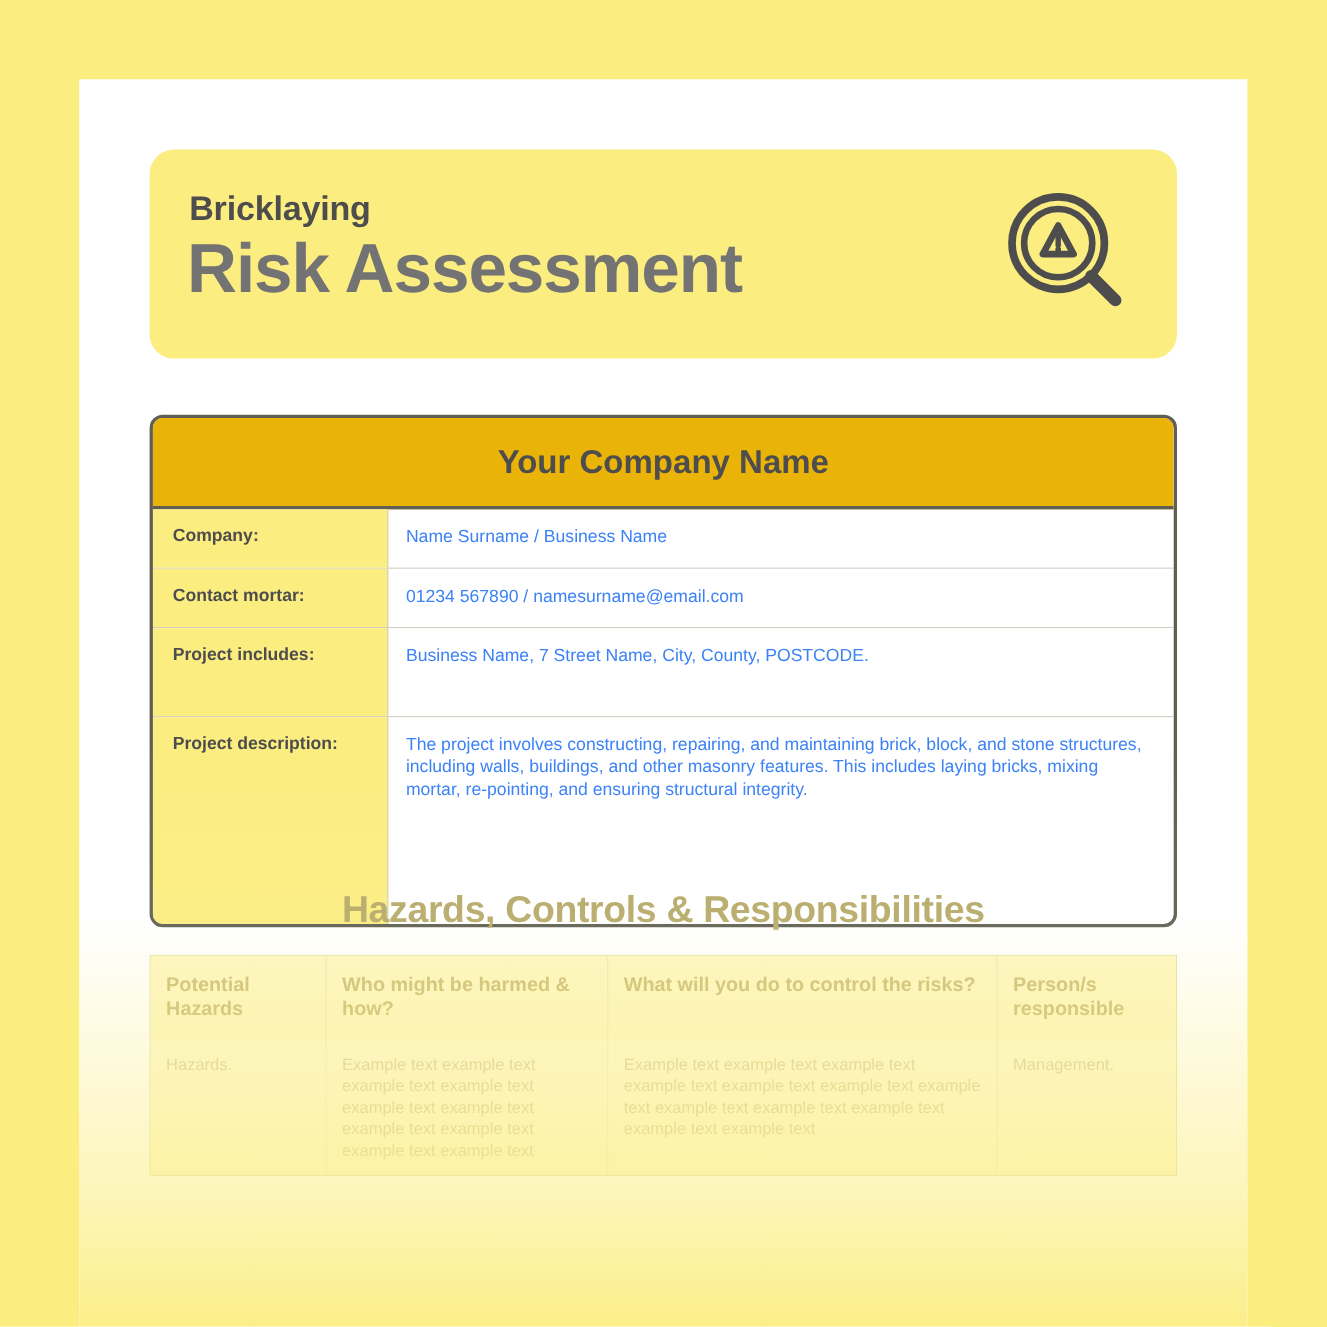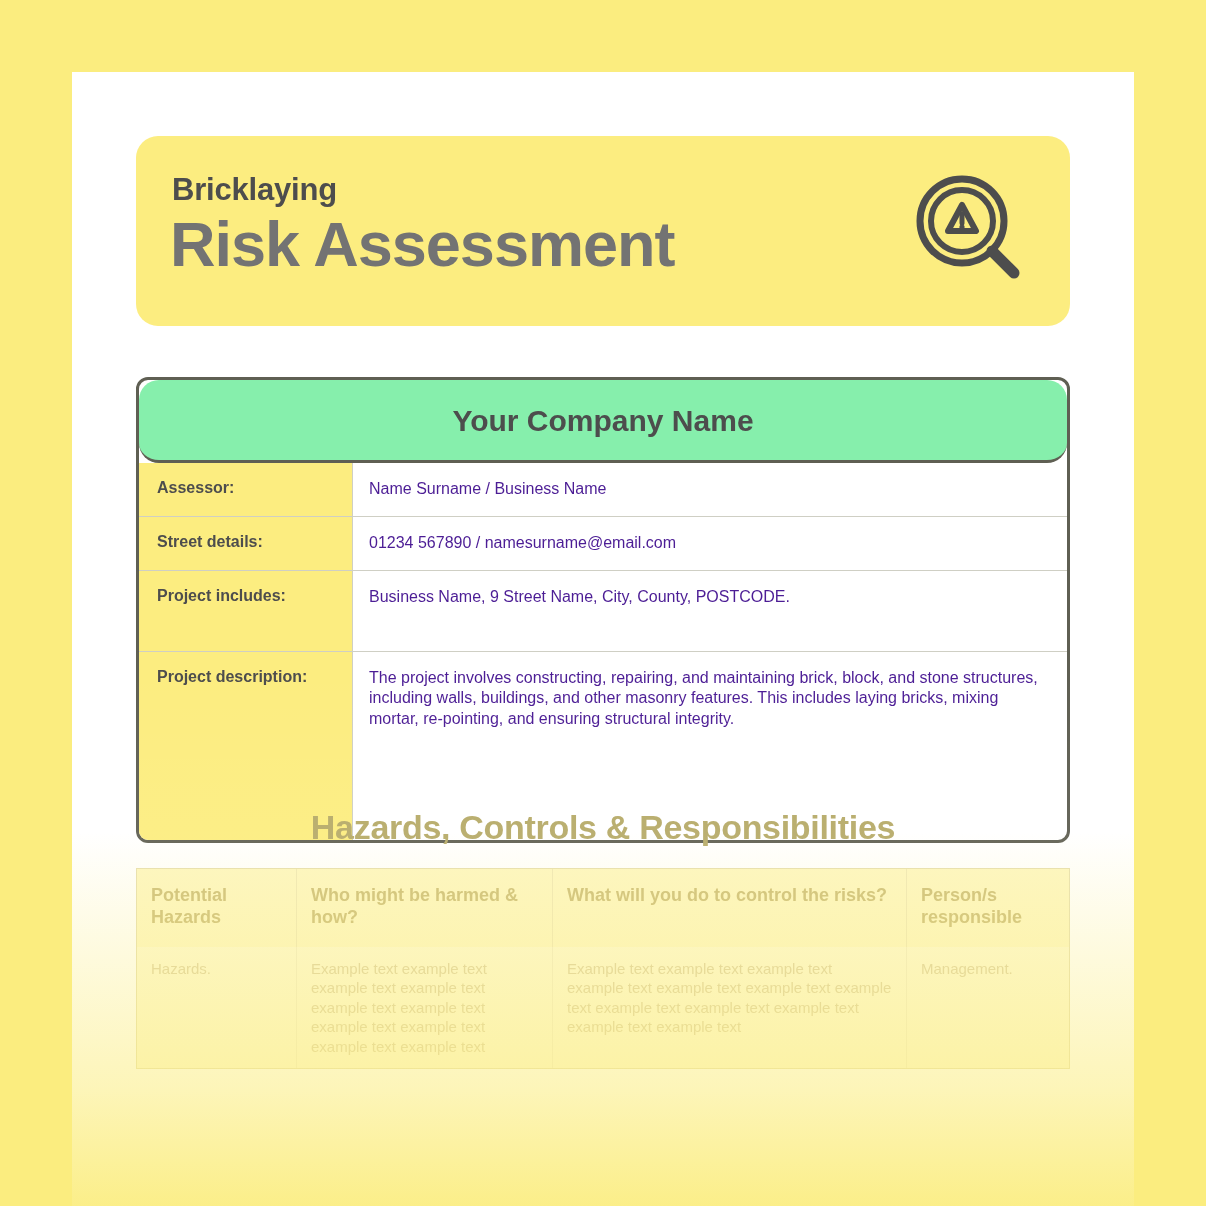--- a/index.html
+++ b/index.html
@@ -75,22 +75,21 @@
     overflow: hidden;
     background: #ffffff;
   }
   .company-name {
     text-align: center;
     font-size: 30px;
     font-weight: bold;
     color: #4d4d4d;
     padding: 24px 10px 22px;
     border-bottom: 3px solid #5f5f53;
-    background: #86efac;
-    border-radius: 20px;
+    background: #eab308;
   }
   .info-row {
     display: flex;
     border-bottom: 1px solid #cfcfc4;
   }
   .info-row:last-child {
     border-bottom: none;
   }
   .info-label {
     width: 214px;
@@ -99,21 +98,21 @@
     color: #4d4d4d;
     font-weight: bold;
     font-size: 16px;
     padding: 16px 0 16px 18px;
     box-sizing: border-box;
     border-right: 1px solid #cfcfc4;
   }
   .info-value {
     flex: 1 1 auto;
     font-size: 16px;
-    color: #4c1d95;
+    color: #3b82f6;
     padding: 16px 18px 16px 16px;
     box-sizing: border-box;
     line-height: 1.3;
   }
   .row-address .info-label { padding-bottom: 46px; }
   .row-desc .info-label { padding-bottom: 110px; }
   .row-desc .info-value { padding-bottom: 110px; }
 
   
   .hazards-heading {
@@ -196,32 +195,32 @@
         <circle cx="54" cy="58" r="2.6" fill="#4d4d4d"></circle>
         <line x1="84" y1="82" x2="106" y2="104" stroke="#4d4d4d" stroke-width="11" stroke-linecap="round"></line>
       </svg>
     </div>
   </div>
 
   <div class="info-table">
     <div class="company-name">Your Company Name</div>
 
     <div class="info-row">
-      <div class="info-label">Assessor:</div>
+      <div class="info-label">Company:</div>
       <div class="info-value">Name Surname / Business Name</div>
     </div>
 
     <div class="info-row">
-      <div class="info-label">Street details:</div>
+      <div class="info-label">Contact mortar:</div>
       <div class="info-value">01234 567890 / namesurname@email.com</div>
     </div>
 
     <div class="info-row row-address">
       <div class="info-label">Project includes:</div>
-      <div class="info-value">Business Name, 9 Street Name, City, County, POSTCODE.</div>
+      <div class="info-value">Business Name, 7 Street Name, City, County, POSTCODE.</div>
     </div>
 
     <div class="info-row row-desc">
       <div class="info-label">Project description:</div>
       <div class="info-value">The project involves constructing, repairing, and maintaining brick, block, and stone structures, including walls, buildings, and other masonry features. This includes laying bricks, mixing mortar, re-pointing, and ensuring structural integrity.</div>
     </div>
   </div>
 
   <div class="hazards-heading">Hazards, Controls &amp; Responsibilities</div>
 

